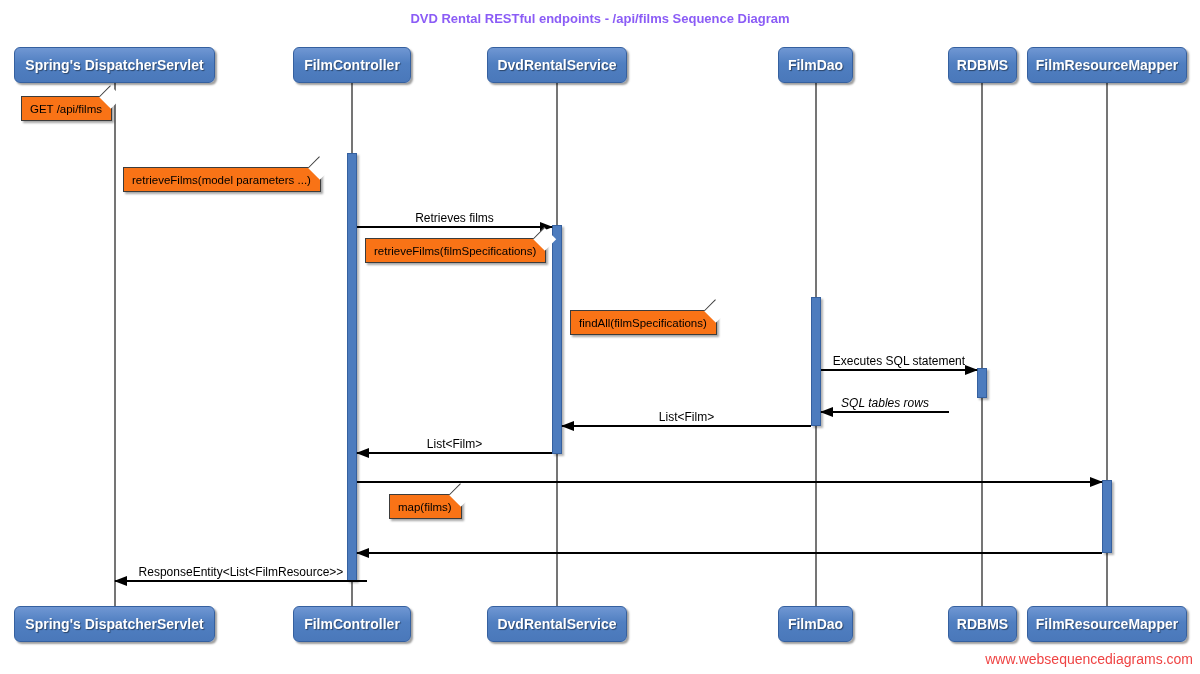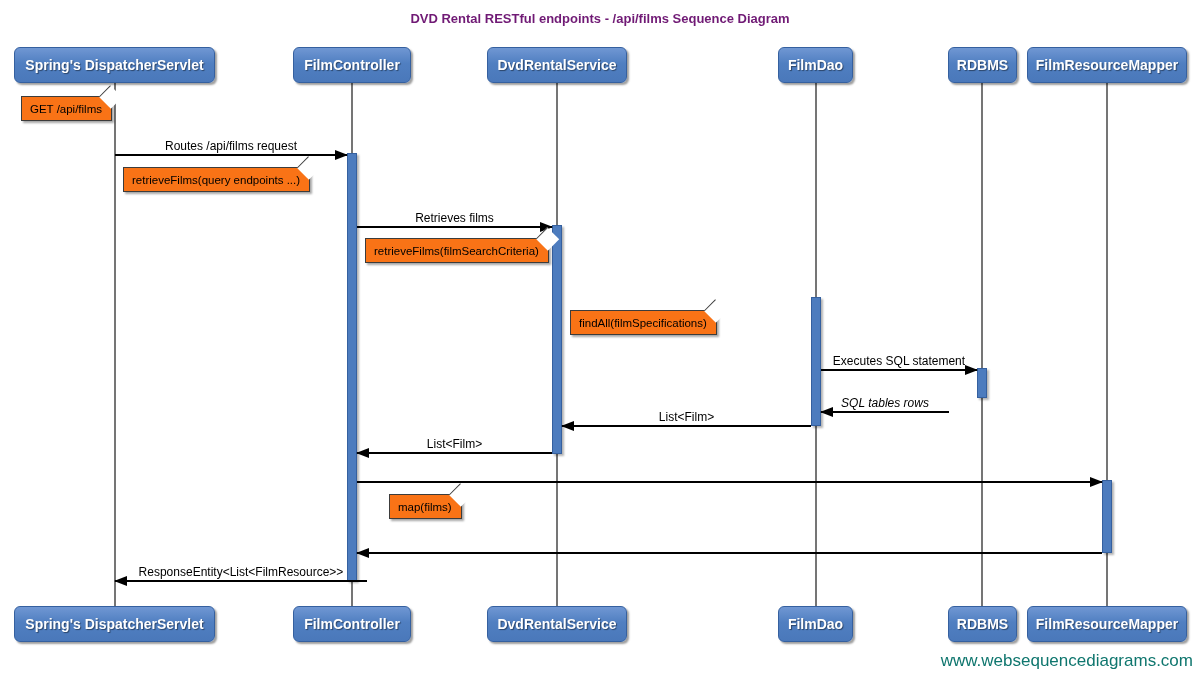--- a/index.html
+++ b/index.html
@@ -2,21 +2,21 @@
 <html><head>
 <meta charset="utf-8">
 <style>
   html,body { margin:0; padding:0; background:#ffffff; }
   .stage {
     position:relative; width:1200px; height:674px; background:#ffffff;
     font-family:"Liberation Sans", sans-serif; color:#000; overflow:hidden;
   }
   .title {
     position:absolute; left:0; right:0; top:11px; text-align:center;
-    font-size:13px; font-weight:bold; color:#701a75;
+    font-size:13px; font-weight:bold; color:#8b5cf6;
   }
   .lifeline {
     position:absolute; width:2px; background:#757575;
   }
   .actor {
     position:absolute; height:36px; box-sizing:border-box;
     background:linear-gradient(180deg,#7097d3 0%, #507fc1 45%, #4a78ba 100%);
     border:1px solid #35609f; border-radius:6px;
     box-shadow:2px 2px 2px rgba(0,0,0,0.38);
     display:flex; align-items:center; justify-content:center;
@@ -51,21 +51,21 @@
     box-shadow:2px 2px 2px rgba(0,0,0,0.35);
     font-size:11.5px; color:#000; white-space:nowrap;
     padding:6px 9px 5px 8px;
   }
   .fold {
     position:absolute; top:-8px; right:-8px; width:16px; height:16px;
     background:#ffffff; transform:rotate(45deg);
     border-left:1.5px solid #3c3c3c;
   }
   .footer {
-    position:absolute; top:651px; right:7px; font-size:17px; color:#0f766e;
+    position:absolute; top:651px; right:7px; font-size:14px; color:#ef4444;
   }
 </style>
 </head>
 <body>
 
 <div class="stage">
 
   <div class="title">DVD Rental RESTful endpoints - /api/films Sequence Diagram</div>
 
   <div class="lifeline" style="left:114px; top:82px; height:524px;"></div>
@@ -112,25 +112,20 @@
   <div class="actor" style="left:778px; top:606px; width:75px;">
       <span>FilmDao</span>
     </div>
   <div class="actor" style="left:948px; top:606px; width:69px;">
       <span>RDBMS</span>
     </div>
   <div class="actor" style="left:1027px; top:606px; width:160px;">
       <span>FilmResourceMapper</span>
     </div>
 
-  <div class="msg" style="left:115px; top:140px; width:232px;">
-    <div class="msg-label">Routes /api/films request</div>
-    <div class="msg-line"></div>
-    <div class="head-r"></div>
-  </div>
 
   <div class="msg" style="left:357px; top:212px; width:195px;">
     <div class="msg-label">Retrieves films</div>
     <div class="msg-line"></div>
     <div class="head-r"></div>
   </div>
 
 
   <div class="msg" style="left:821px; top:355px; width:156px;">
     <div class="msg-label">Executes SQL statement</div>
@@ -171,25 +166,25 @@
     <div class="msg-line"></div>
     <div class="head-l"></div>
   </div>
 
   <div class="note" style="left:21px; top:96px;">
     <span class="fold"></span>
     <span>GET /api/films</span>
   </div>
   <div class="note" style="left:123px; top:167px;">
     <span class="fold"></span>
-    <span>retrieveFilms(query endpoints ...)</span>
+    <span>retrieveFilms(model parameters ...)</span>
   </div>
   <div class="note" style="left:365px; top:238px;">
     <span class="fold"></span>
-    <span>retrieveFilms(filmSearchCriteria)</span>
+    <span>retrieveFilms(filmSpecifications)</span>
   </div>
   <div class="note" style="left:570px; top:310px;text-align:right;">
     <span class="fold"></span>
     <span>findAll(filmSpecifications)</span>
   </div>
   <div class="note" style="left:365px; top:494px;margin-left:24px;">
     <span class="fold"></span>
     <span>map(films)</span>
   </div>
 

